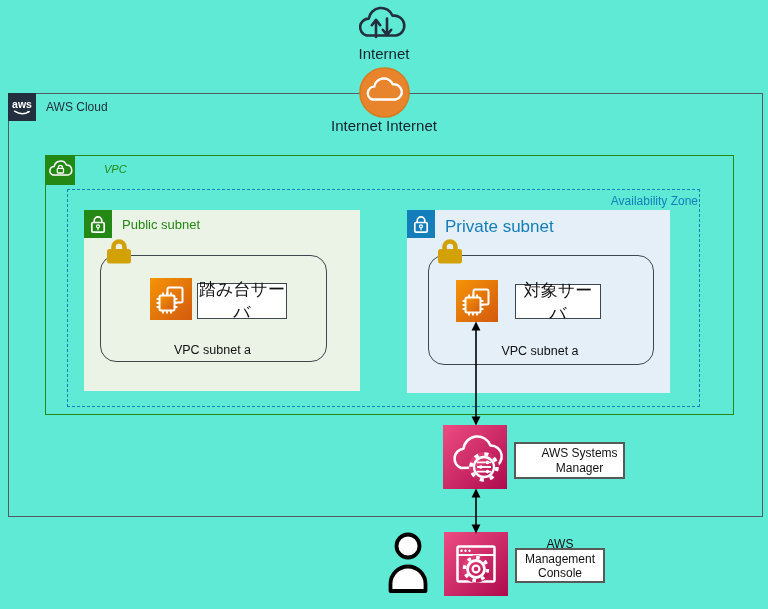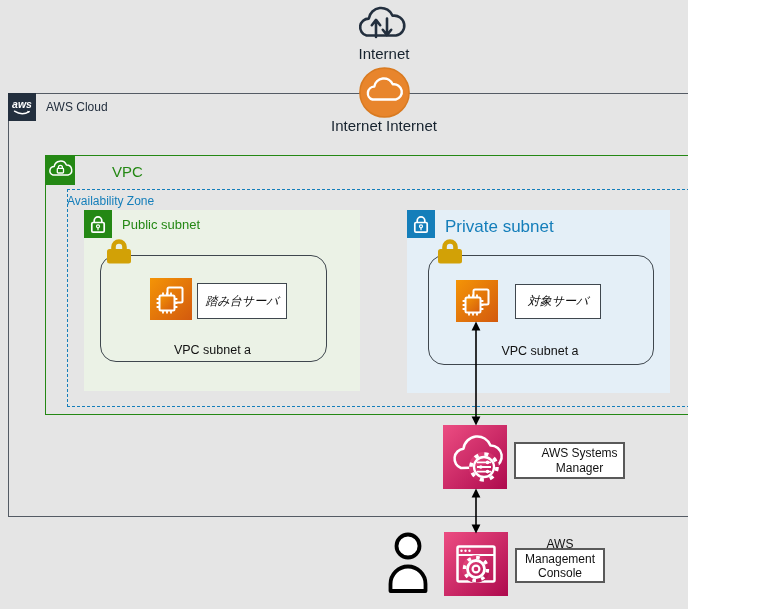--- a/index.html
+++ b/index.html
@@ -1,62 +1,62 @@
 <!DOCTYPE html>
 <html style="--navy: #232F3E; --cloud-border: #545B64; --green: #248814; --blue: #147EBA; --public-bg: #EBF2E6; --private-bg: #E4EFF7; --orange: #E8852C; --gold: #D2A106; --ec2-light: #F49406; --ec2-dark: #D35A0E; --pink-light: #EC4D82; --pink-dark: #AE0A4E; --box-border: #3F474E; --label-border: #595959;"><head>
 <meta charset="utf-8">
 <style>
   html,body{margin:0;padding:0;background:#fff;}
-  #canvas{position:relative;width:688px;height:609px;background:#e5e5e5;
+  #canvas{position:relative;width:768px;height:609px;background:#5eead4;
     font-family:"Liberation Sans",sans-serif;color:#111;overflow:hidden;}
   .abs{position:absolute;}
   .ctr{display:flex;align-items:center;justify-content:center;text-align:center;}
 
   
   #internet-icon{left:355px;top:3px;width:54px;height:40px;}
   #internet-label{left:324px;top:45px;width:120px;font-size:15px;color:#16222E;text-align:center;}
 
   
   #aws-cloud{left:8px;top:93px;width:753px;height:422px;border:1px solid var(--cloud-border,#545B64);}
-  #aws-logo{left:8px;top:93px;width:28px;height:28px;background:var(--navy,#232F3E);z-index:3;font-style:italic;}
+  #aws-logo{left:8px;top:93px;width:28px;height:28px;background:var(--navy,#232F3E);z-index:3;}
   #aws-cloud-label{left:46px;top:100px;font-size:12px;color:var(--navy,#232F3E);}
 
   
   #igw-icon{left:359px;top:67px;width:51px;height:51px;z-index:4;}
   #igw-label{left:294px;top:117px;width:180px;font-size:15px;color:#16222E;text-align:center;z-index:4;}
 
   
   #vpc-box{left:45px;top:155px;width:687px;height:258px;border:1px solid var(--green,#248814);}
   #vpc-icon{left:45px;top:155px;width:30px;height:30px;background:var(--green,#248814);z-index:2;}
-  #vpc-label{left:112px;top:163px;font-size:15px;color:var(--green,#248814);}
+  #vpc-label{left:104px;top:163px;font-size:11px;color:var(--green,#248814);font-style:italic;}
 
   
   #az-box{left:67px;top:189px;width:631px;height:216px;border:1.5px dashed var(--blue,#147EBA);}
-  #az-label{left:67px;top:194px;width:631px;text-align:left;font-size:12px;color:var(--blue,#147EBA);}
+  #az-label{left:67px;top:194px;width:631px;text-align:right;font-size:12px;color:var(--blue,#147EBA);}
 
   
   #public-subnet{left:84px;top:210px;width:276px;height:181px;background:var(--public-bg,#EBF2E6);}
   #public-subnet-icon{left:84px;top:210px;width:28px;height:28px;background:var(--green,#248814);z-index:2;}
   #public-subnet-label{left:122px;top:217px;font-size:13px;color:var(--green,#248814);}
   #private-subnet{left:407px;top:210px;width:263px;height:183px;background:var(--private-bg,#E4EFF7);}
   #private-subnet-icon{left:407px;top:210px;width:28px;height:28px;background:var(--blue,#147EBA);z-index:2;}
   #private-subnet-label{left:445px;top:217px;font-size:17px;color:var(--blue,#147EBA);}
 
   
   .vpc-subnet-box{border:1.6px solid var(--box-border,#3F474E);border-radius:16px;background:transparent;}
   #public-vpc-subnet-box{left:100px;top:255px;width:225px;height:105px;}
   #private-vpc-subnet-box{left:428px;top:255px;width:224px;height:108px;}
   #public-gold-lock{left:103px;top:237px;width:32px;height:28px;z-index:2;}
   #private-gold-lock{left:434px;top:237px;width:32px;height:28px;z-index:2;}
 
   .ec2-icon{width:42px;height:42px;}
   #public-ec2{left:150px;top:278px;}
   #private-ec2{left:456px;top:280px;}
 
-  .server-box{background:#fff;border:1.5px solid var(--box-border,#3F474E);font-size:12px;color:#111;font-style:italic;}
+  .server-box{background:#fff;border:1.5px solid var(--box-border,#3F474E);font-size:17px;color:#111;}
   #public-server-box{left:197px;top:283px;width:88px;height:34px;}
   #private-server-box{left:515px;top:284px;width:84px;height:33px;}
 
   .subnet-name{font-size:12.5px;color:#111;text-align:center;}
   #public-subnet-name{left:100px;top:343px;width:225px;}
   #private-subnet-name{left:428px;top:344px;width:224px;}
 
   
   .arrow-v{z-index:5;}
   #arrow-ec2-ssm{left:469px;top:321px;width:14px;height:105px;}

